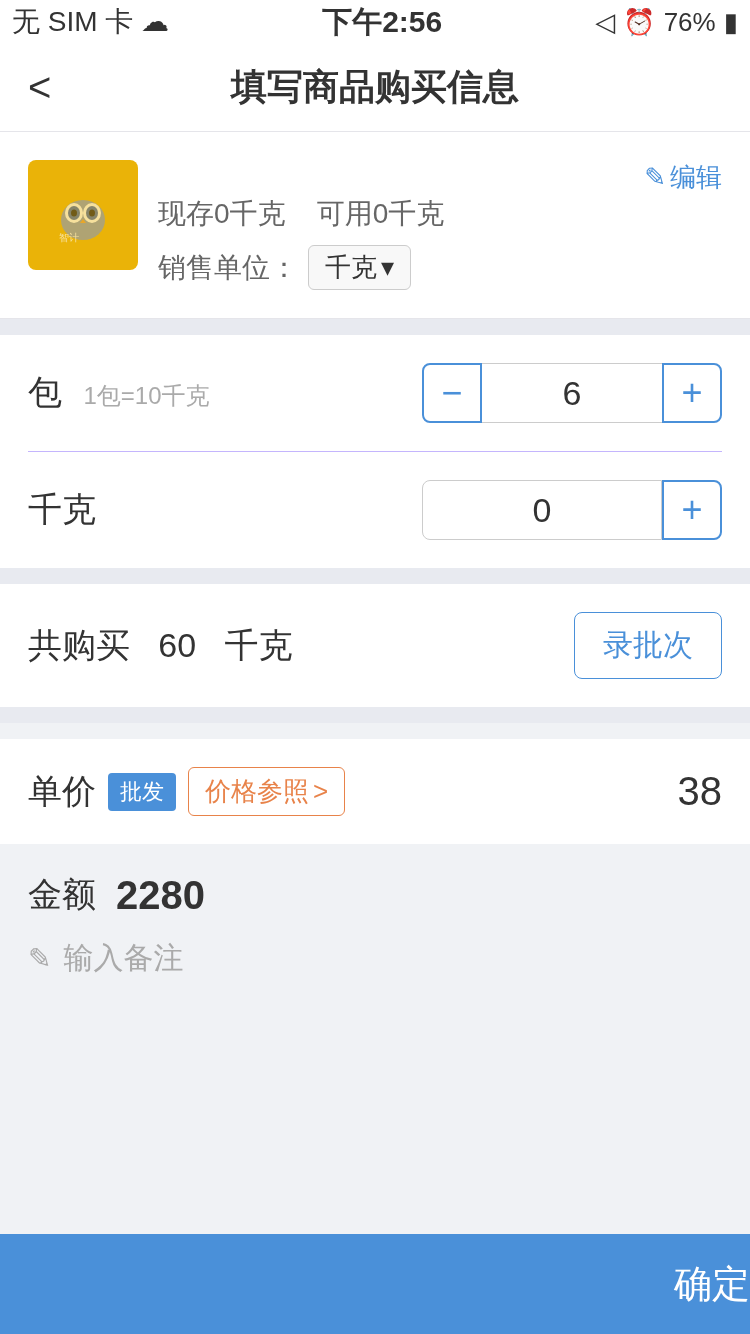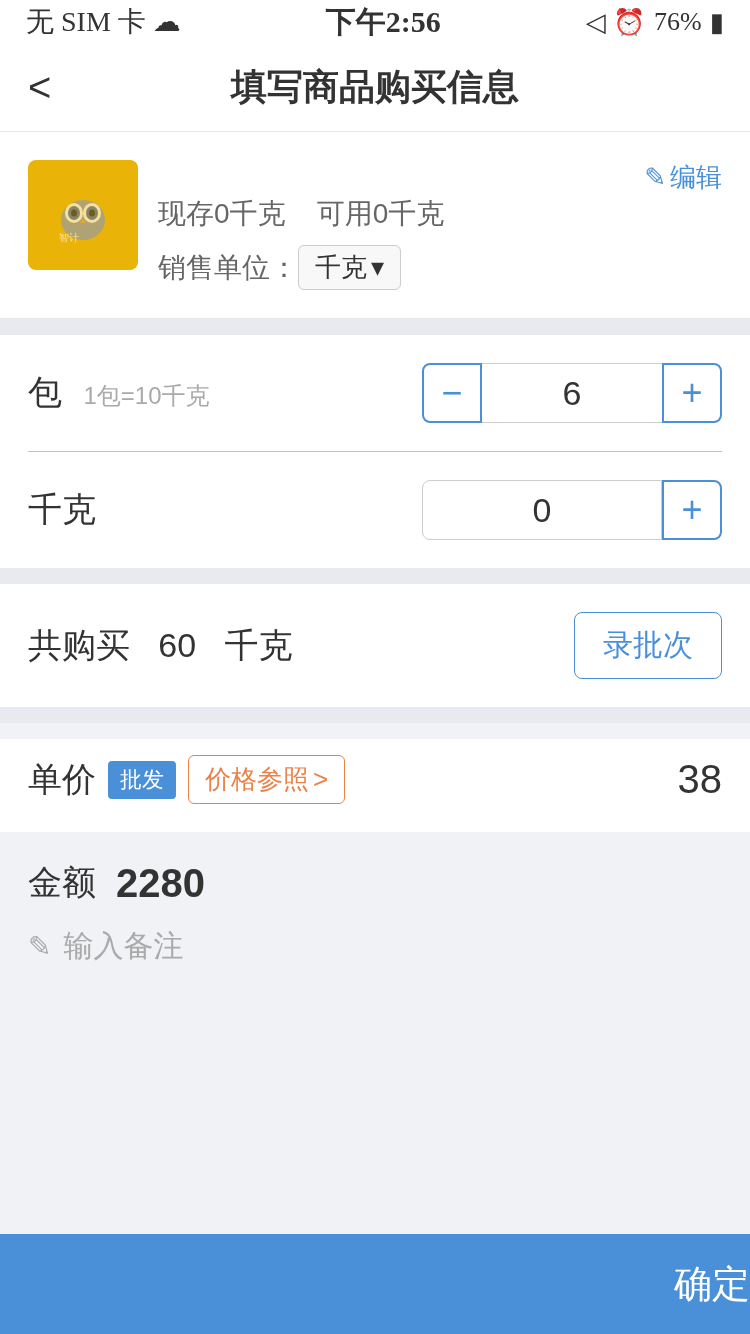--- a/index.html
+++ b/index.html
@@ -13,24 +13,23 @@
       color: #333;
     }
 
     
     .status-bar {
       height: 44px;
       background: #fff;
       display: flex;
       align-items: center;
       justify-content: space-between;
-      padding: 0 26px;
+      padding: 0 12px;
       font-size: 28px;
       font-weight: 500;
-      font-family: Liberation Serif, serif;
     }
     .status-left { display: flex; align-items: center; gap: 10px; }
     .status-center { font-size: 30px; font-weight: 600; }
     .status-right { display: flex; align-items: center; gap: 8px; font-size: 26px; }
 
     
     .nav-bar {
       height: 88px;
       background: #fff;
       display: flex;
@@ -69,21 +68,21 @@
       border-radius: 8px;
       display: flex;
       align-items: center;
       justify-content: center;
       flex-shrink: 0;
     }
     .product-image svg { width: 60px; height: 60px; opacity: 0.6; }
     .product-info { flex: 1; }
     .product-name { font-size: 32px; font-weight: 600; color: #333; margin-bottom: 10px; }
     .product-stock { font-size: 28px; color: #666; margin-bottom: 12px; }
-    .product-unit { font-size: 28px; color: #666; display: flex; align-items: center; }
+    .product-unit { font-size: 28px; color: #666; display: flex; align-items: center; gap: 10px; }
     .unit-select {
       border: 1px solid #ccc;
       border-radius: 6px;
       padding: 4px 16px;
       font-size: 26px;
       background: #f8f8f8;
       color: #333;
       display: flex;
       align-items: center;
       gap: 4px;
@@ -205,21 +204,21 @@
       font-size: 30px;
       color: #4a90d9;
       background: #fff;
       cursor: pointer;
     }
 
     
     .price-section {
       background: #fff;
       margin-top: 16px;
-      padding: 16px 28px 28px 28px;
+      padding: 28px 28px 28px 28px;
     }
     .price-row {
       display: flex;
       align-items: center;
       justify-content: space-between;
     }
     .price-label-group {
       display: flex;
       align-items: center;
       gap: 12px;

